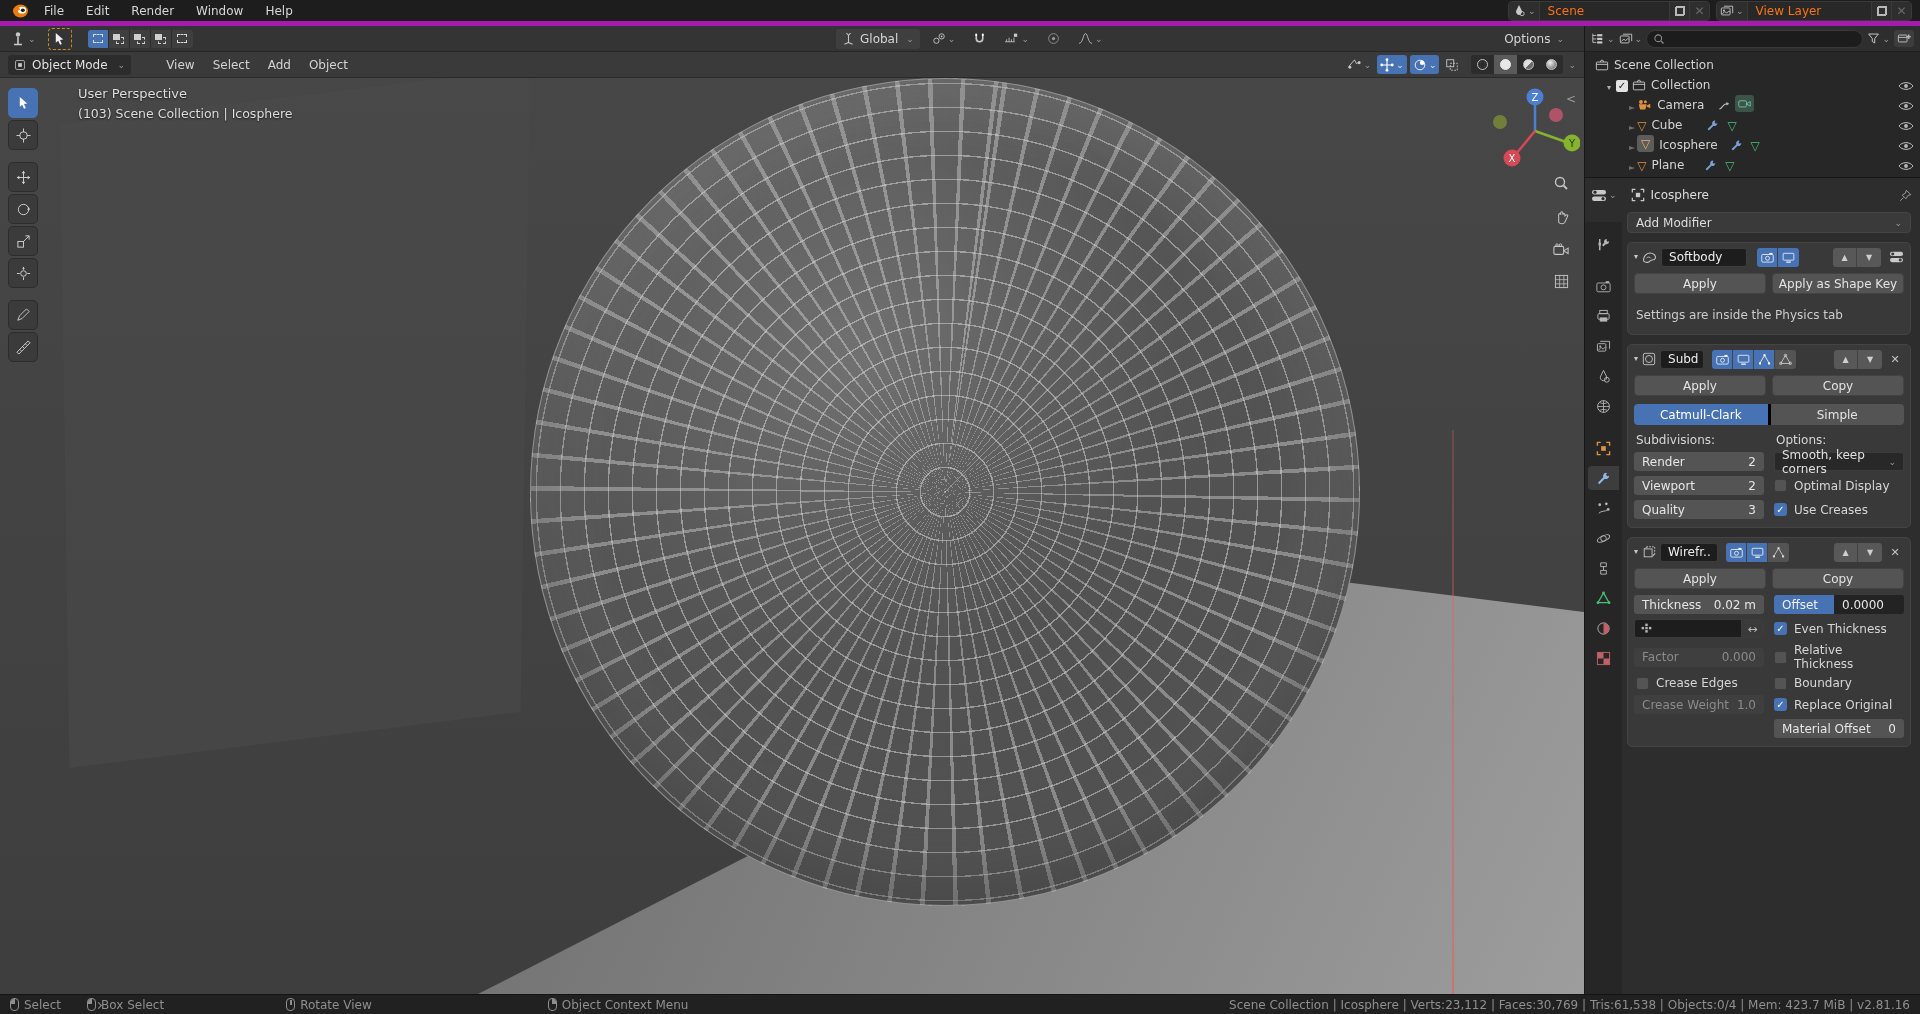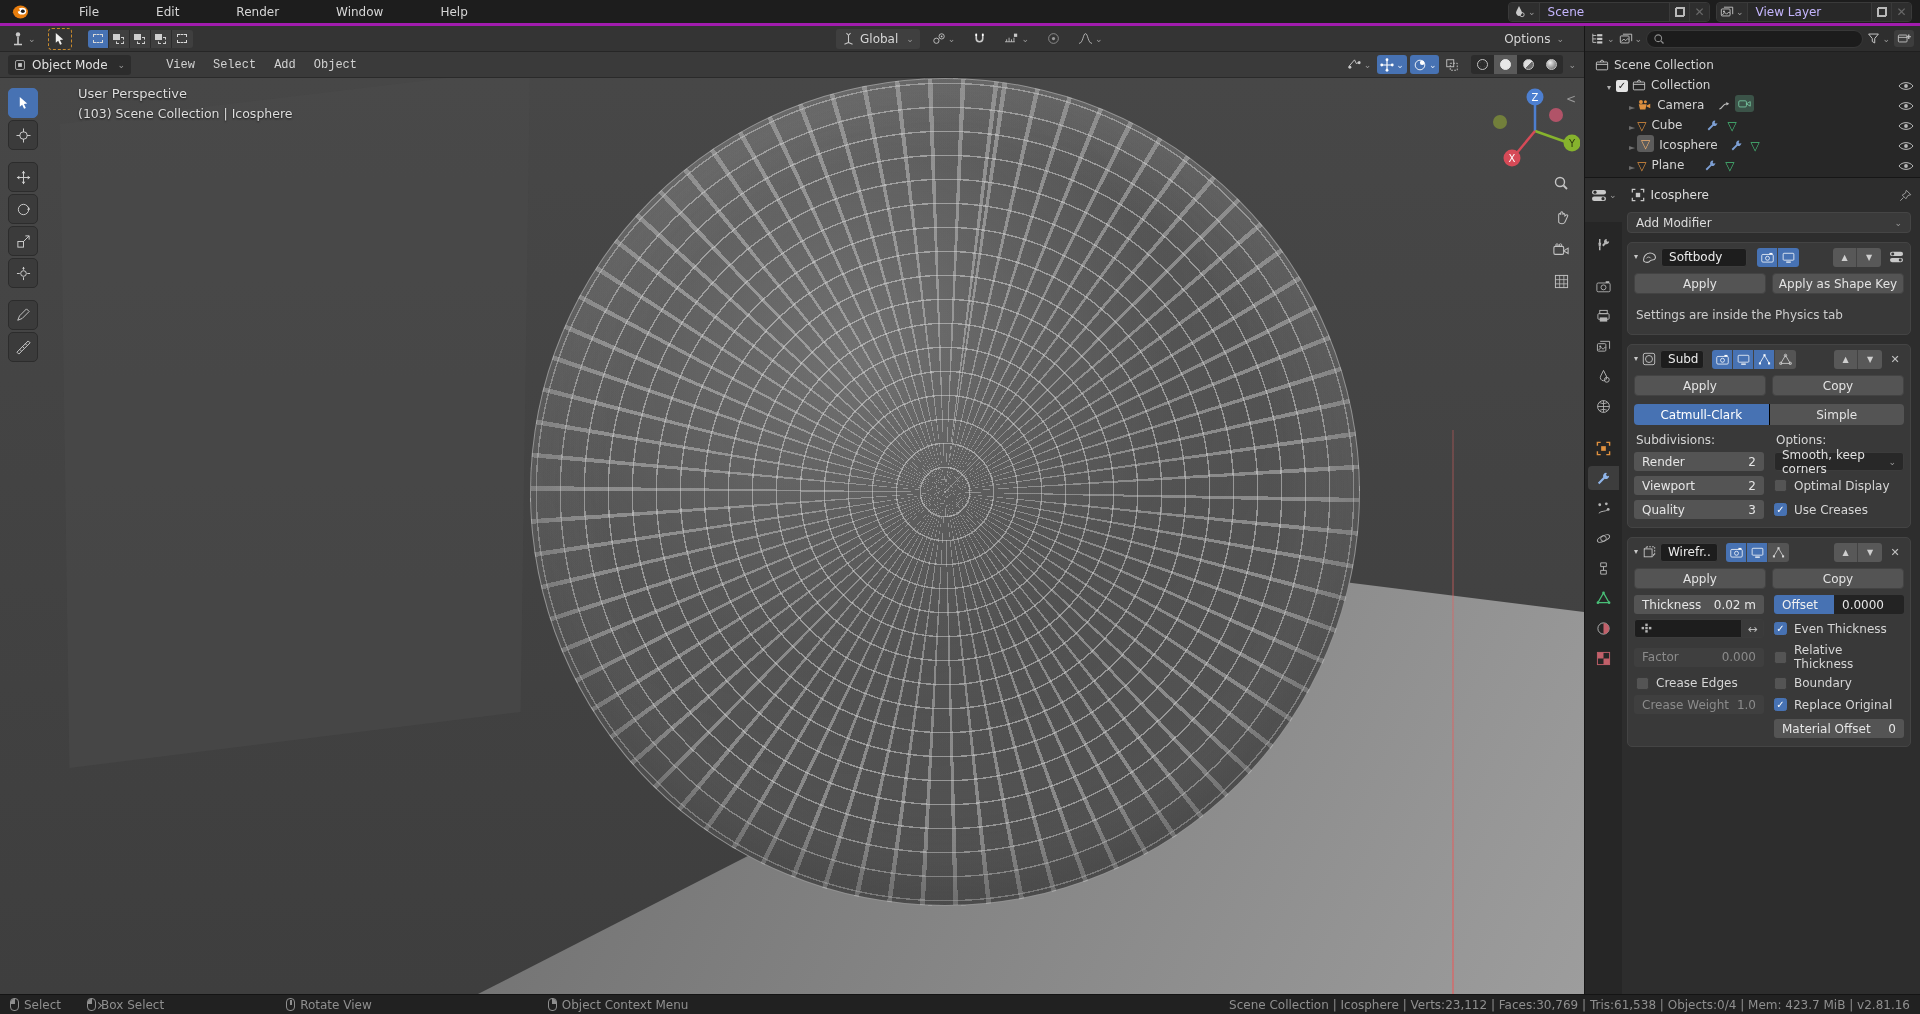--- a/index.html
+++ b/index.html
@@ -3,29 +3,29 @@
 <meta charset="utf-8">
 <style>
   * { margin:0; padding:0; box-sizing:border-box; }
   html,body { width:1920px; height:1014px; overflow:hidden; background:#1d1d1d;
     font-family:"DejaVu Sans","Liberation Sans",sans-serif; font-size:12px; color:#c9c9c9;
     -webkit-font-smoothing:antialiased; }
   .abs { position:absolute; }
   .row { display:flex; align-items:center; }
 
   
-  #topbar { left:0; top:0; width:1920px; height:26px; background:#1d1d1d; display:flex; align-items:center; border-bottom:3px solid #a21caf;gap:35px; }
+  #topbar { left:0; top:0; width:1920px; height:26px; background:#1d1d1d; display:flex; align-items:center; border-bottom:5px solid #a21caf; }
   .menu-item { padding:0 11px; color:#d6d6d6; cursor:default; }
   .ws-tabs { display:flex; align-items:flex-end; height:26px; margin-left:14px; }
   .ws-tab { padding:4px 12px 5px; margin-right:1px; background:#272727; color:#9f9f9f; border-radius:5px 5px 0 0; font-size:12px; }
   .ws-tab.active { background:#565656; color:#ffffff; }
   .ws-add { padding:4px 8px 5px; color:#9f9f9f; }
   .id-block { display:flex; align-items:center; height:20px; background:#282828; border:1px solid #3a3a3a; border-radius:4px; overflow:hidden; }
   .id-iconbtn { display:flex; align-items:center; padding:0 3px; height:100%; background:#2e2e2e; border-right:1px solid #3a3a3a; }
-  .id-name { padding:0 8px; color:#c4b5fd; flex:1; }
+  .id-name { padding:0 8px; color:#f97316; flex:1; }
   .id-btn { width:20px; height:100%; display:flex; align-items:center; justify-content:center; background:#2e2e2e; border-left:1px solid #3a3a3a; color:#b9b9b9; }
   .id-btn.dim { color:#6a6a6a; }
   .dd { color:#9a9a9a; font-size:9px; margin-left:2px; }
 
   
   .i-copy { position:relative; width:10px; height:10px; display:inline-block; }
   .i-copy::before { content:""; position:absolute; left:0; bottom:0; width:7px; height:7px; border:1px solid #b9b9b9; background:#2e2e2e; }
   .i-copy::after { content:""; position:absolute; right:0; top:0; width:7px; height:7px; border:1px solid #b9b9b9; }
 
   
@@ -40,21 +40,21 @@
   .dash-sq { width:10px; height:9px; border:1px dashed #d8d8d8; }
   .sq-pair { position:relative; width:11px; height:10px; }
   .sq-pair::before { content:""; position:absolute; left:0; top:0; width:7px; height:6px; background:#cfcfcf; }
   .sq-pair::after { content:""; position:absolute; right:0; bottom:0; width:6px; height:5px; border:1px dashed #cfcfcf; }
   .hdr-btn { display:flex; align-items:center; height:20px; padding:0 6px; background:#3f3f3f; border-radius:3px; color:#d6d6d6; }
   .options-btn { position:absolute; right:14px; }
 
   
   #vpheader { left:0; top:52px; width:1584px; height:26px; background:#3a3a3a; border-bottom:1px solid #2a2a2a; display:flex; align-items:center;gap:16px; }
   .mode-sel { display:flex; align-items:center; height:20px; background:#2c2c2c; border-radius:3px; padding:0 6px; margin-left:8px; color:#e0e0e0; }
-  .vph-menu { padding:0 9px; color:#d2d2d2;font-family:Liberation Mono, monospace; }
+  .vph-menu { padding:0 9px; color:#d2d2d2; }
   .vp-right { position:absolute; right:8px; display:flex; align-items:center; gap:3px; }
   .vpr-btn { height:19px; padding:0 3px; border-radius:3px; display:flex; align-items:center; justify-content:center; background:transparent; }
   .vpr-btn.blue { background:#4772b3; }
   .shade-group { display:flex; background:#2c2c2c; border-radius:3px; overflow:hidden; margin-left:6px; }
   .shade-btn { width:23px; height:19px; display:flex; align-items:center; justify-content:center; }
   .shade-btn.on { background:#5a5a5a; }
   .orb { width:11px; height:11px; border-radius:50%; border:1px solid #c2c2c2; }
   .orb.wire { background:radial-gradient(circle,transparent 40%,#c2c2c2 41%,transparent 45%); }
   .orb.solid { background:#e8e8e8; border-color:#e8e8e8; }
   .orb.mat { background:linear-gradient(135deg,#e0e0e0 50%,#6a6a6a 50%); }
@@ -124,21 +124,21 @@
   .tgl:last-child { border-right:none; }
   .tgl.blue { background:#4772b3; }
   .updown { display:flex; margin-left:auto; border-radius:3px; overflow:hidden; }
   .ud { width:24px; height:19px; background:#585858; display:flex; align-items:center; justify-content:center; color:#cfcfcf; font-size:8px; border-right:1px solid #434343; }
   .ud:last-child { border-right:none; }
   .mod-x { width:18px; text-align:center; color:#c2c2c2; font-size:11px; }
   .btn-row { display:flex; gap:6px; padding:2px 6px 6px; }
   .btn { flex:1; height:21px; background:#545454; border:1px solid #434343; border-radius:4px; display:flex; align-items:center; justify-content:center; color:#e3e3e3; }
   .note { padding:8px 8px 4px; color:#cccccc; }
   .seg { display:flex; margin:2px 6px 8px; border-radius:4px; overflow:hidden; }
-  .seg-btn { flex:1; height:21px; display:flex; align-items:center; justify-content:center; background:#545454; color:#e3e3e3; border-right:1px solid #000000; }
+  .seg-btn { flex:1; height:21px; display:flex; align-items:center; justify-content:center; background:#545454; color:#e3e3e3; border-right:3px solid #000000; }
   .seg-btn:last-child { border-right:none; }
   .seg-btn.on { background:#4772b3; color:#ffffff; }
   .grid2 { display:grid; grid-template-columns:1fr 1fr; column-gap:10px; row-gap:5px; padding:0 6px; align-items:center; }
   .col-label { color:#d6d6d6; padding-left:2px; }
   .field { height:19px; background:#545454; border-radius:3px; display:flex; align-items:center; padding:0 8px; color:#e6e6e6; }
   .field .val { margin-left:auto; }
   .field.disabled { background:#3f3f3f; color:#8b8b8b; }
   .field.disabled .val { color:#8b8b8b; }
   .dropdown-f { height:19px; background:#282828; border:1px solid #3c3c3c; border-radius:3px; display:flex; align-items:center; padding:0 7px; color:#e0e0e0; }
   .dropdown-f .dd { margin-left:auto; }

